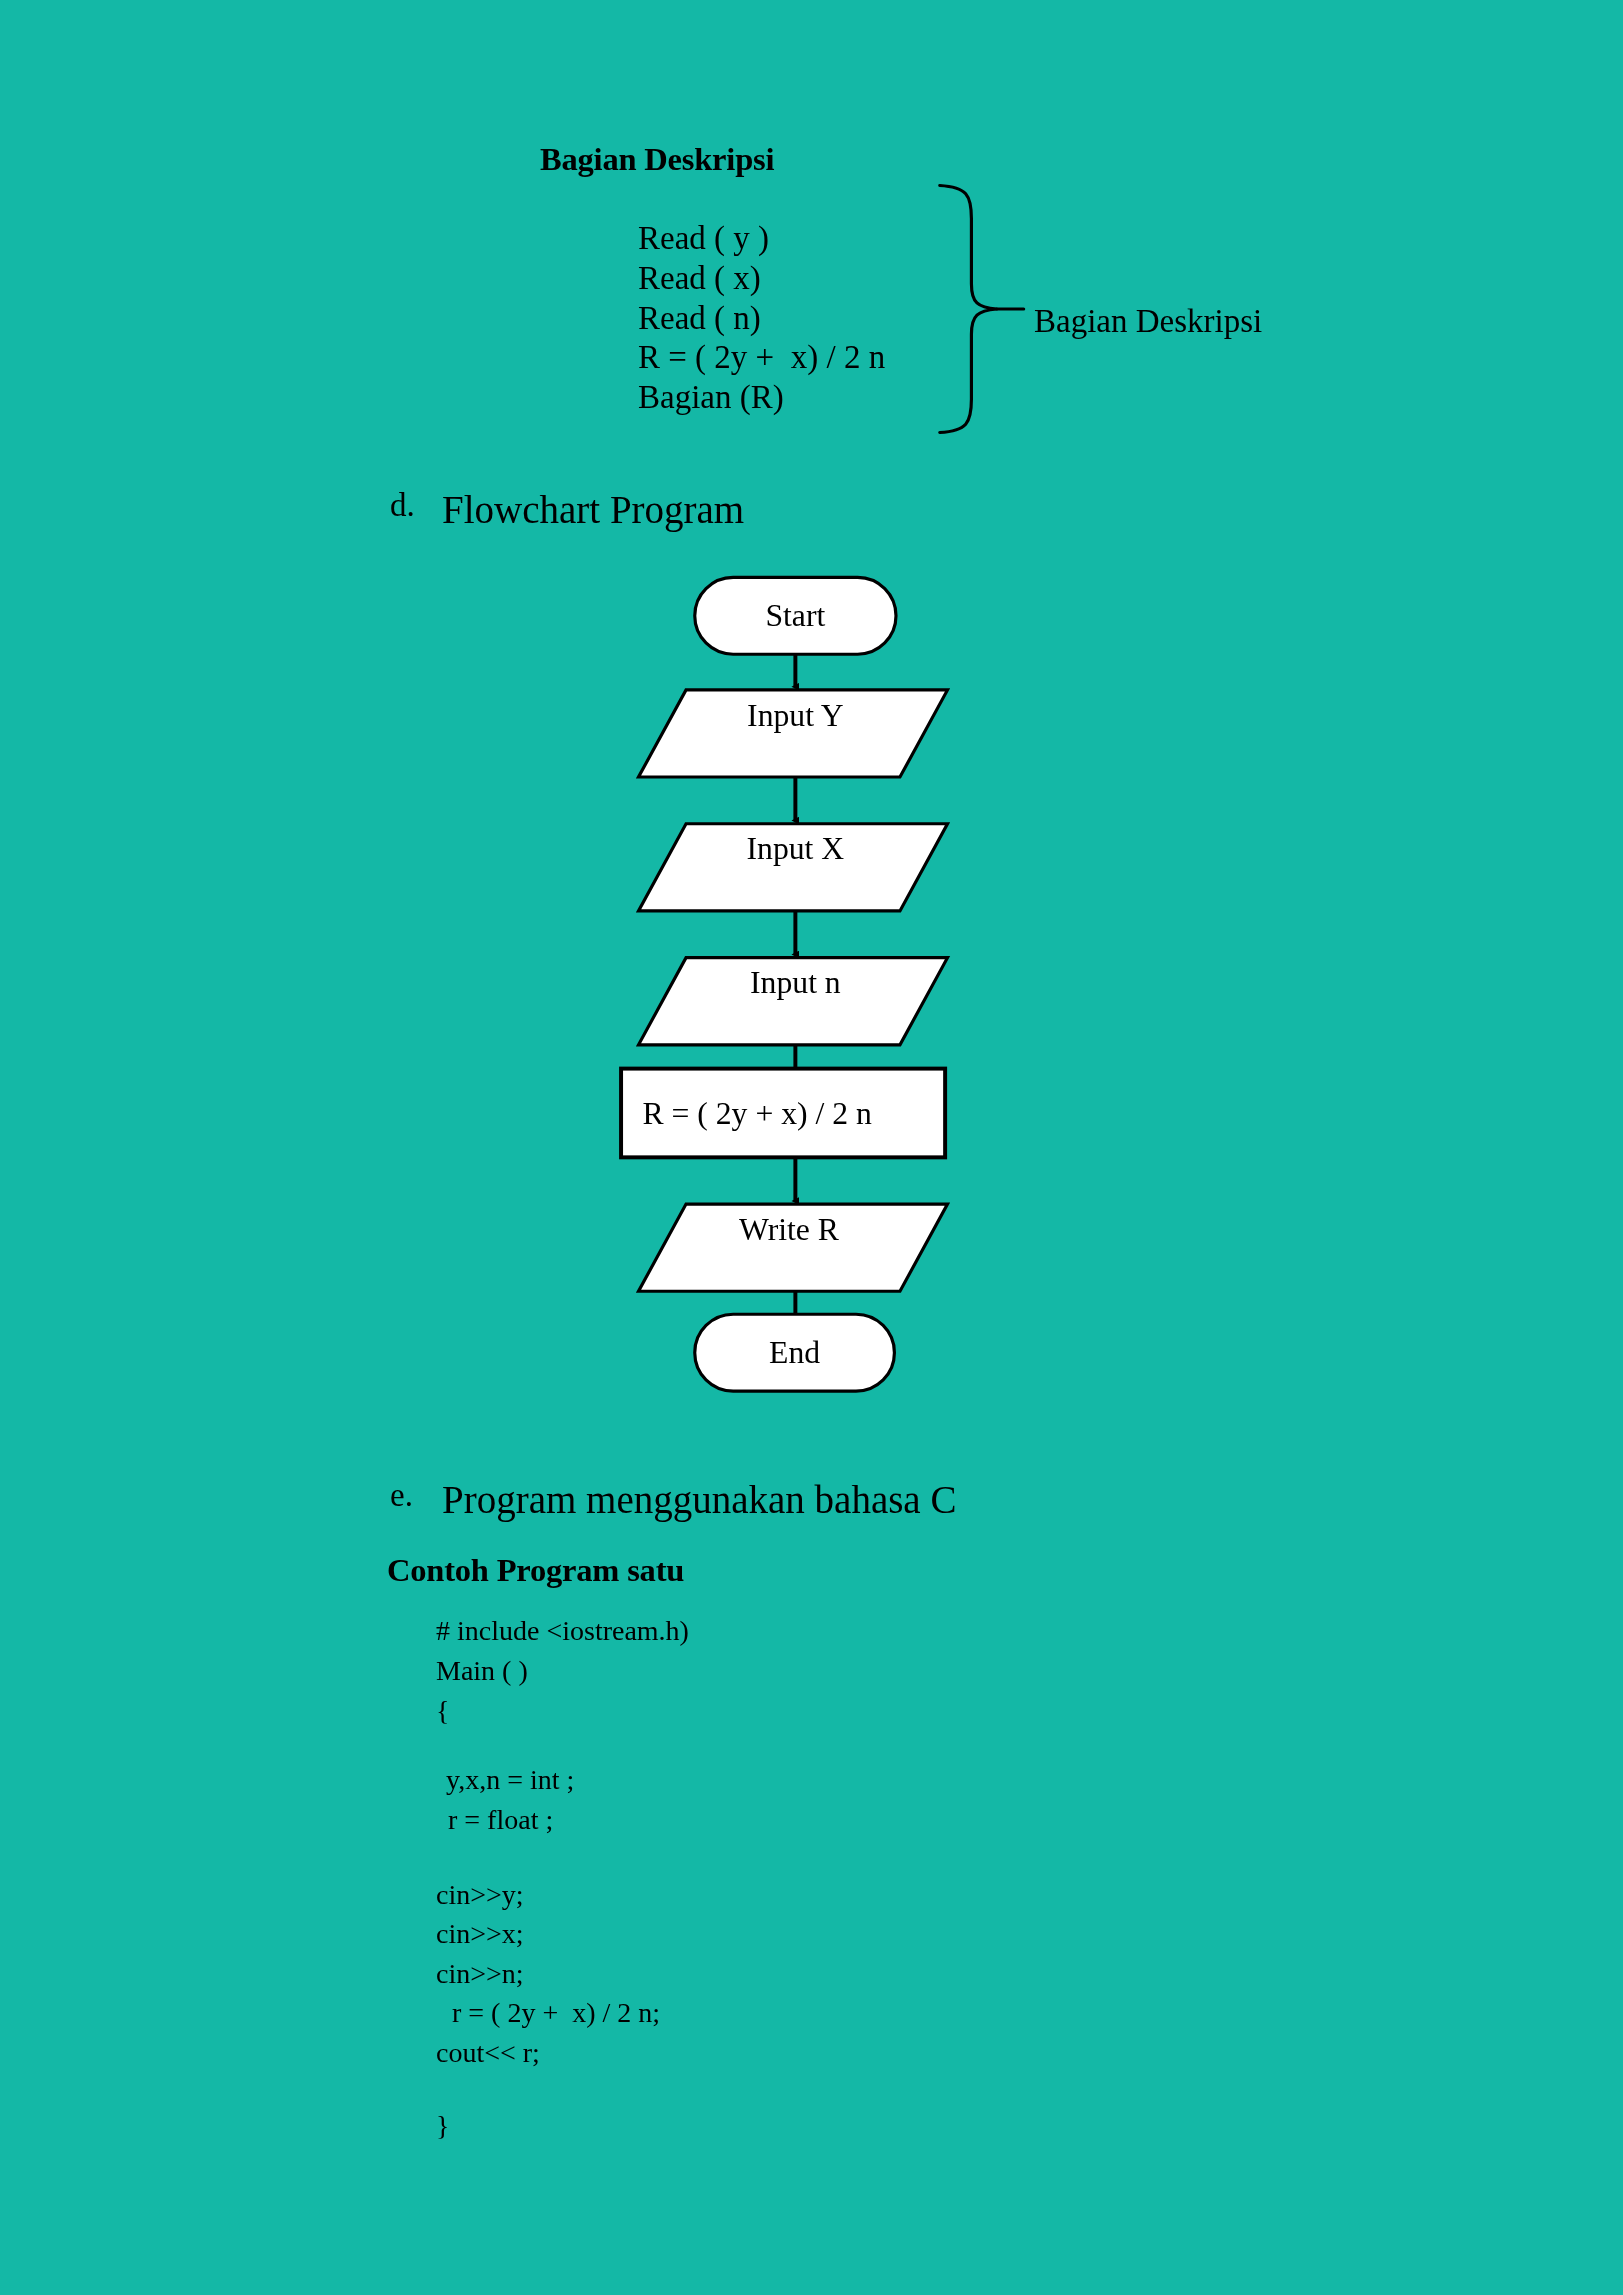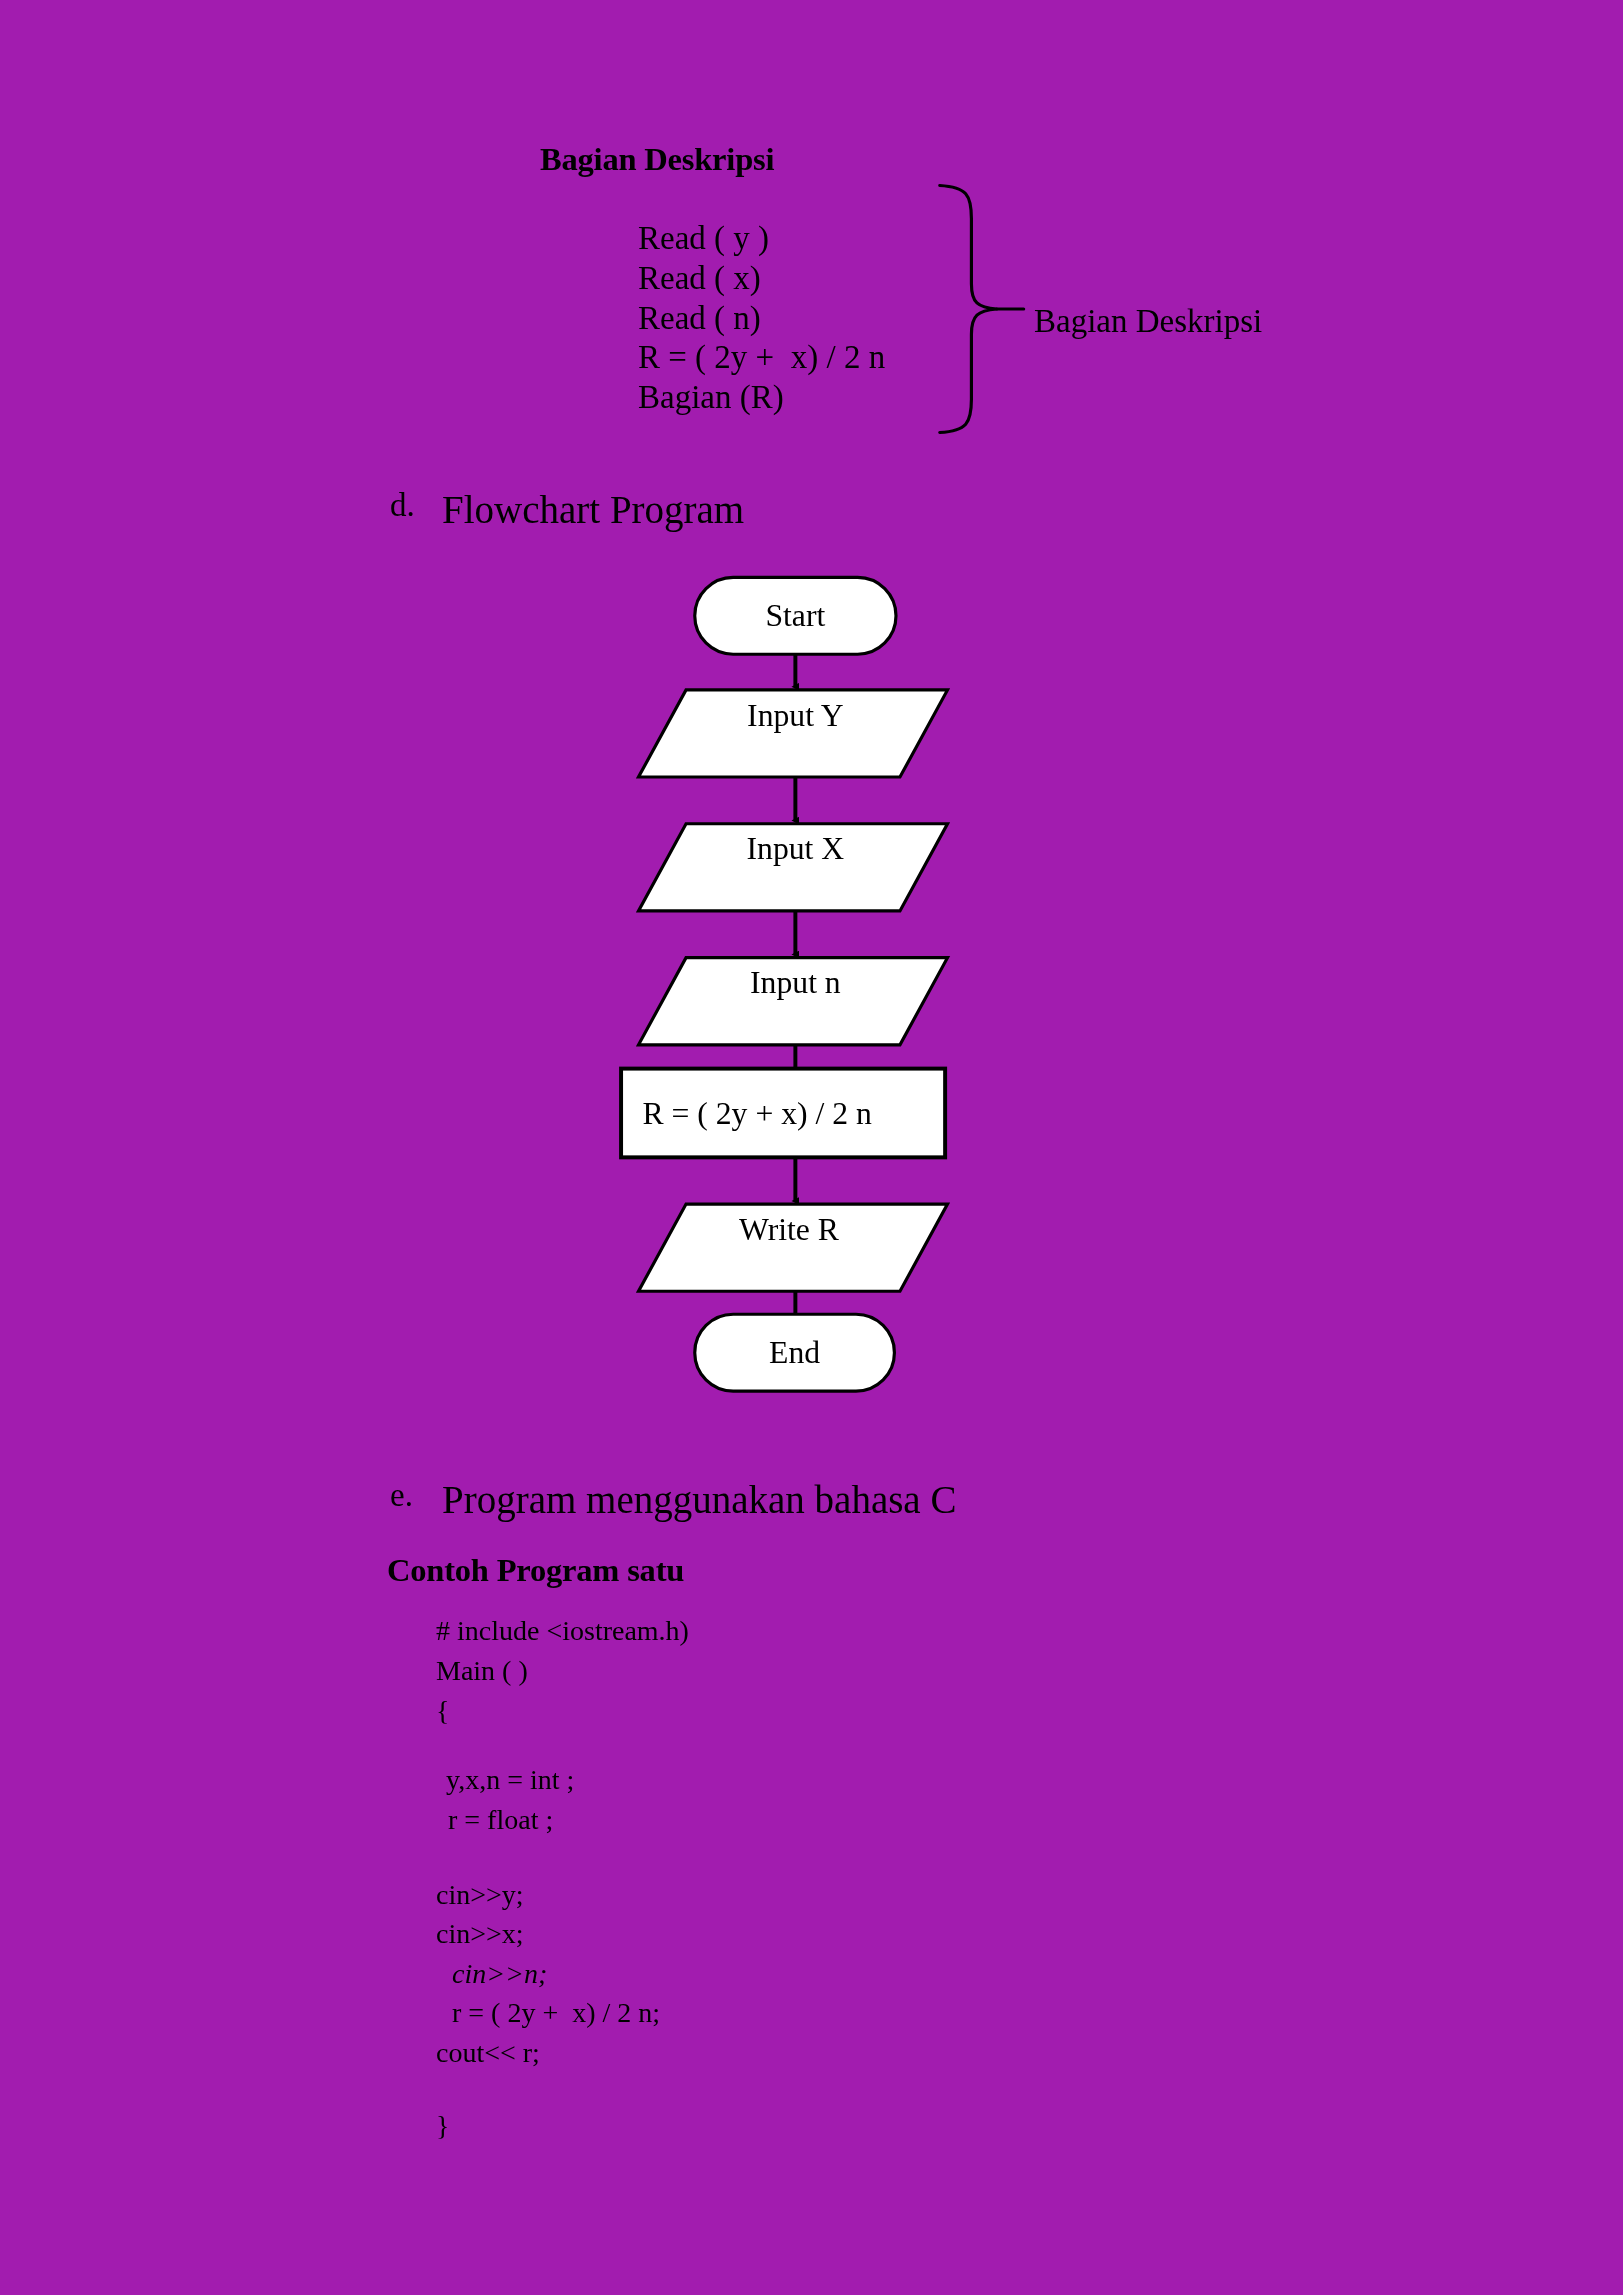--- a/index.html
+++ b/index.html
@@ -13,21 +13,21 @@
     position: relative;
     font-family: "Liberation Serif", "DejaVu Serif", serif;
     color: #000000;
     overflow: hidden;
   }
   .page {
     position: absolute;
     left: 0; top: 0;
     width: 1623px;
     height: 2295px;
-    background: #a21caf;
+    background: #14b8a6;
   }
 
   
   .abs { position: absolute; white-space: pre; }
 
   .h-bold {
     font-weight: bold;
     font-size: 32.5px;
     letter-spacing: -0.2px;
   }
@@ -161,20 +161,20 @@
 
   <div class="abs code-line" style="left:436px; top:1615px;"># include &lt;iostream.h)</div>
   <div class="abs code-line" style="left:436px; top:1655px;">Main ( )</div>
   <div class="abs code-line" style="left:436px; top:1695px;">{</div>
 
   <div class="abs code-line" style="left:446px; top:1764px;">y,x,n = int ;</div>
   <div class="abs code-line" style="left:448px; top:1804px;">r = float ;</div>
 
   <div class="abs code-line" style="left:436px; top:1879px;">cin&gt;&gt;y;</div>
   <div class="abs code-line" style="left:436px; top:1918px;">cin&gt;&gt;x;</div>
-  <div class="abs code-line" style="left:452px; top:1958px;font-style:italic;">cin&gt;&gt;n;</div>
+  <div class="abs code-line" style="left:436px; top:1958px;">cin&gt;&gt;n;</div>
   <div class="abs code-line" style="left:452px; top:1997px;">r = ( 2y +  x) / 2 n;</div>
   <div class="abs code-line" style="left:436px; top:2037px;">cout&lt;&lt; r;</div>
 
   <div class="abs code-line" style="left:436px; top:2110px;">}</div>
 
 </div>
 
 
 </body></html>

